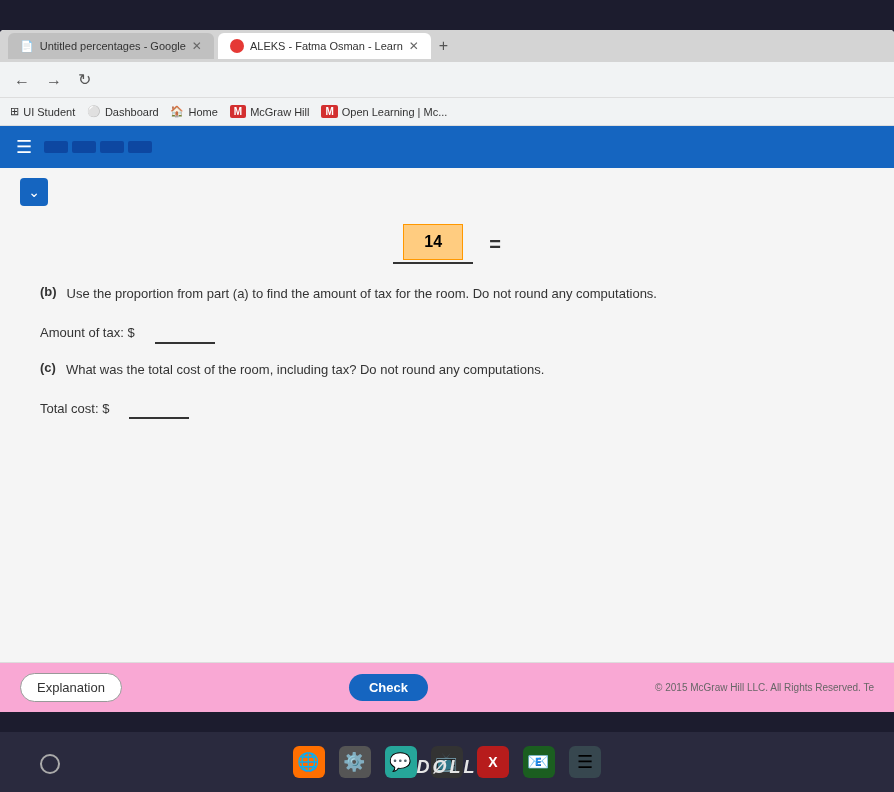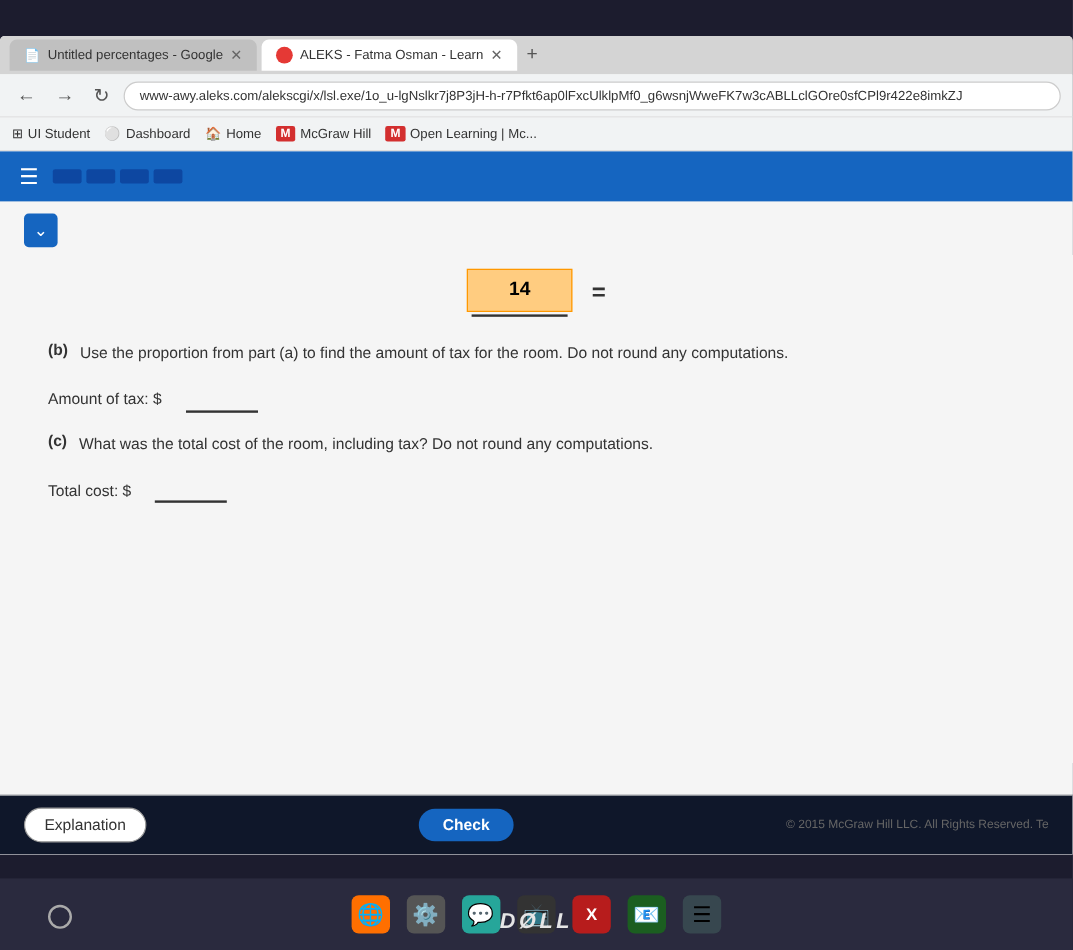--- a/index.html
+++ b/index.html
@@ -216,21 +216,21 @@
     .fraction-box {
       display: flex;
       flex-direction: column;
       align-items: center;
       gap: 2px;
     }
 
     .fraction-num, .fraction-den {
       border: 1px solid #ccc;
       background: #fff;
-      width: 88px;
+      width: 60px;
       height: 36px;
       display: flex;
       align-items: center;
       justify-content: center;
       font-size: 16px;
       font-weight: bold;
     }
 
     .equals-sign {
       font-size: 20px;
@@ -286,21 +286,21 @@
       border-bottom: 2px solid #333;
       background: transparent;
       width: 60px;
       font-size: 14px;
       outline: none;
       padding: 2px 4px;
     }
 
     
     .action-bar {
-      background: #0f172a;
+      background: #f9a8d4;
       border-top: 1px solid #ddd;
       padding: 10px 20px;
       display: flex;
       align-items: center;
       justify-content: space-between;
     }
 
     .btn-explanation {
       background: #fff;
       border: 1px solid #999;
@@ -404,23 +404,20 @@
         <span>ALEKS - Fatma Osman - Learn</span>
         <span class="tab-close">✕</span>
       </div>
       <span class="tab-plus">+</span>
     </div>
 
     <div class="address-bar">
       <span class="nav-btn">←</span>
       <span class="nav-btn">→</span>
       <span class="nav-btn">↻</span>
-      <div class="url-box">
-        <span>www-awy.aleks.com/alekscgi/x/lsl.exe/1o_u-lgNslkr7j8P3jH-h-r7Pfkt6ap0lFxcUlklpMf0_g6wsnjWweFK7w3cABLLclGOre0sfCPl9r422e8imkZJ</span>
-      </div>
     </div>
 
     <div class="bookmarks-bar">
       <div class="bookmark-item">
         <span>⊞</span>
         <span>UI Student</span>
       </div>
       <div class="bookmark-item">
         <span>⚪</span>
         <span>Dashboard</span>

